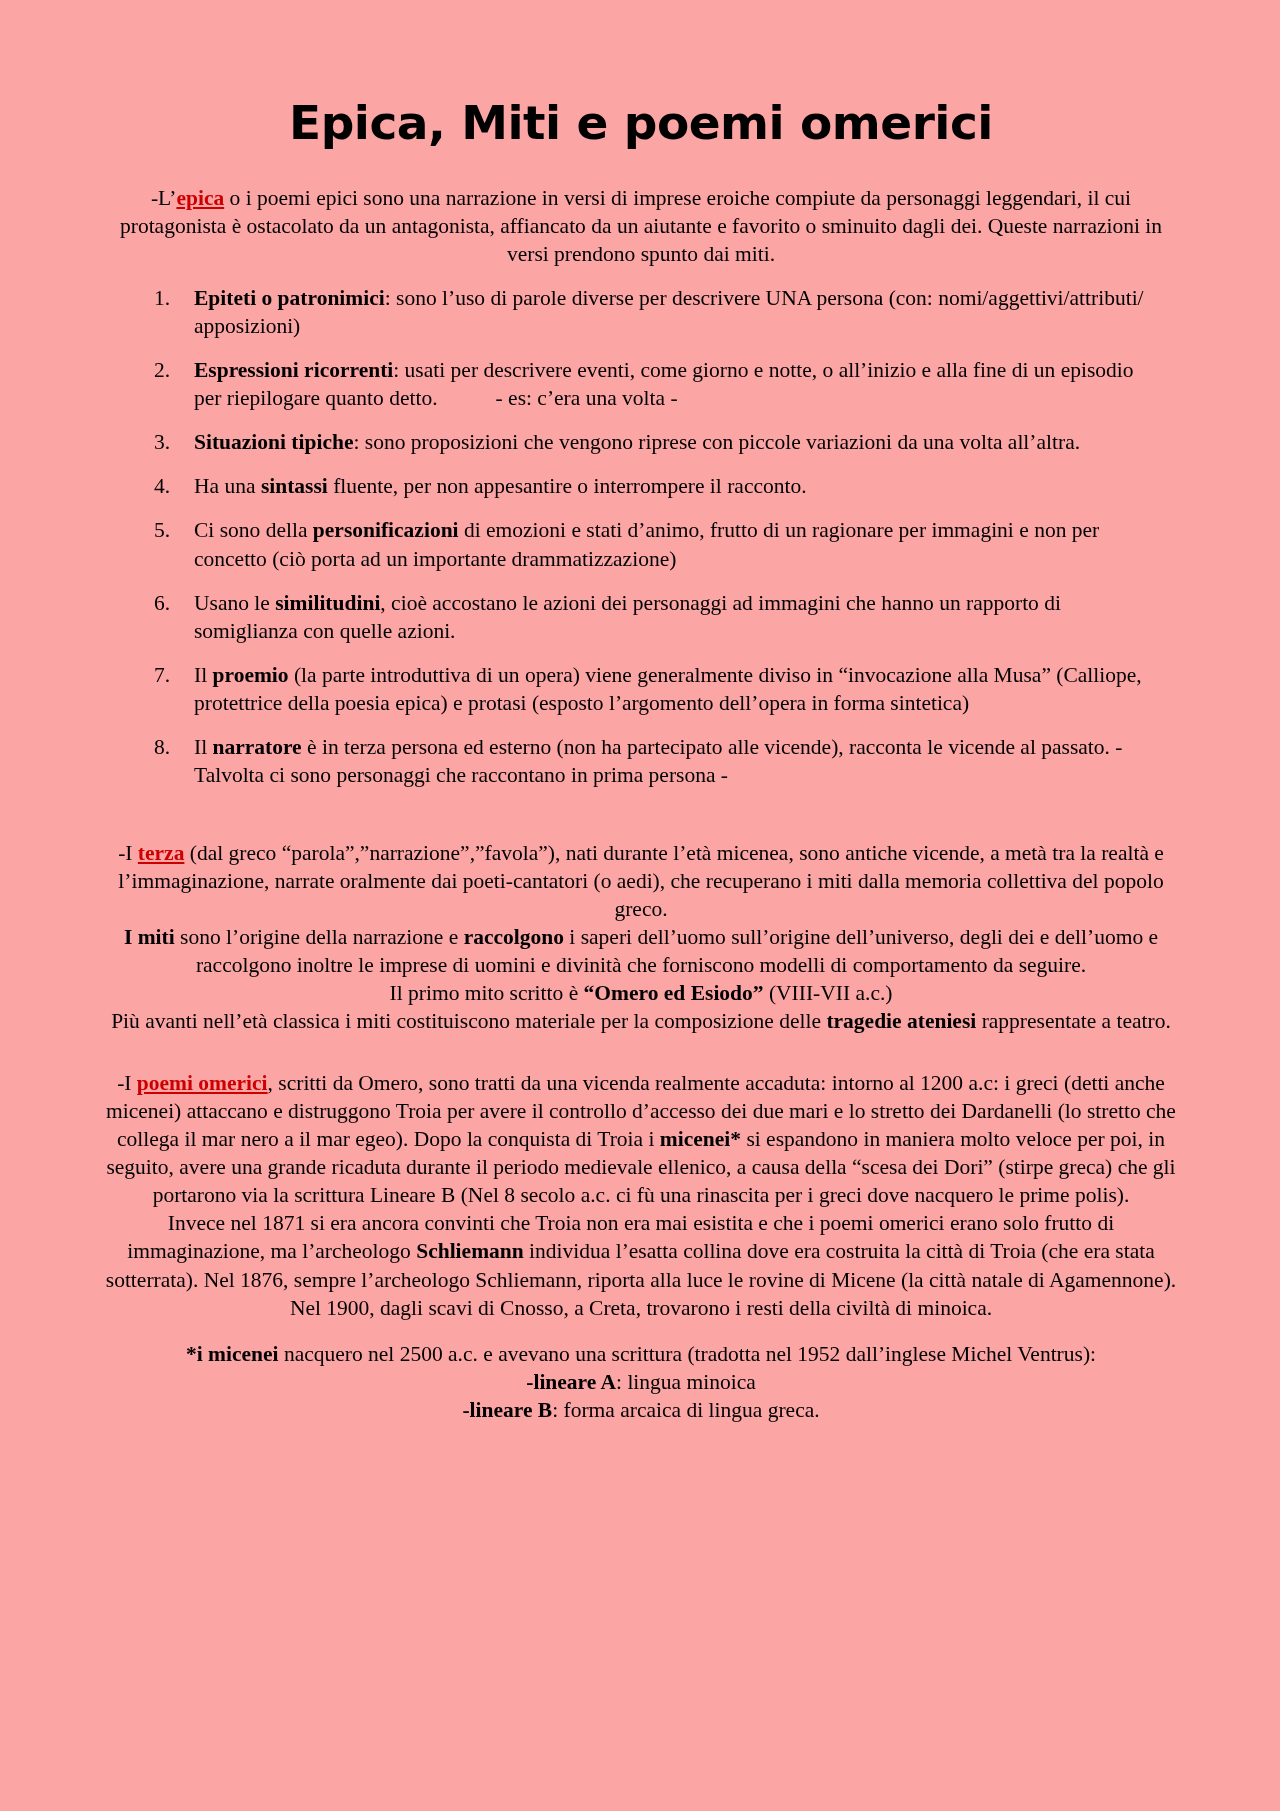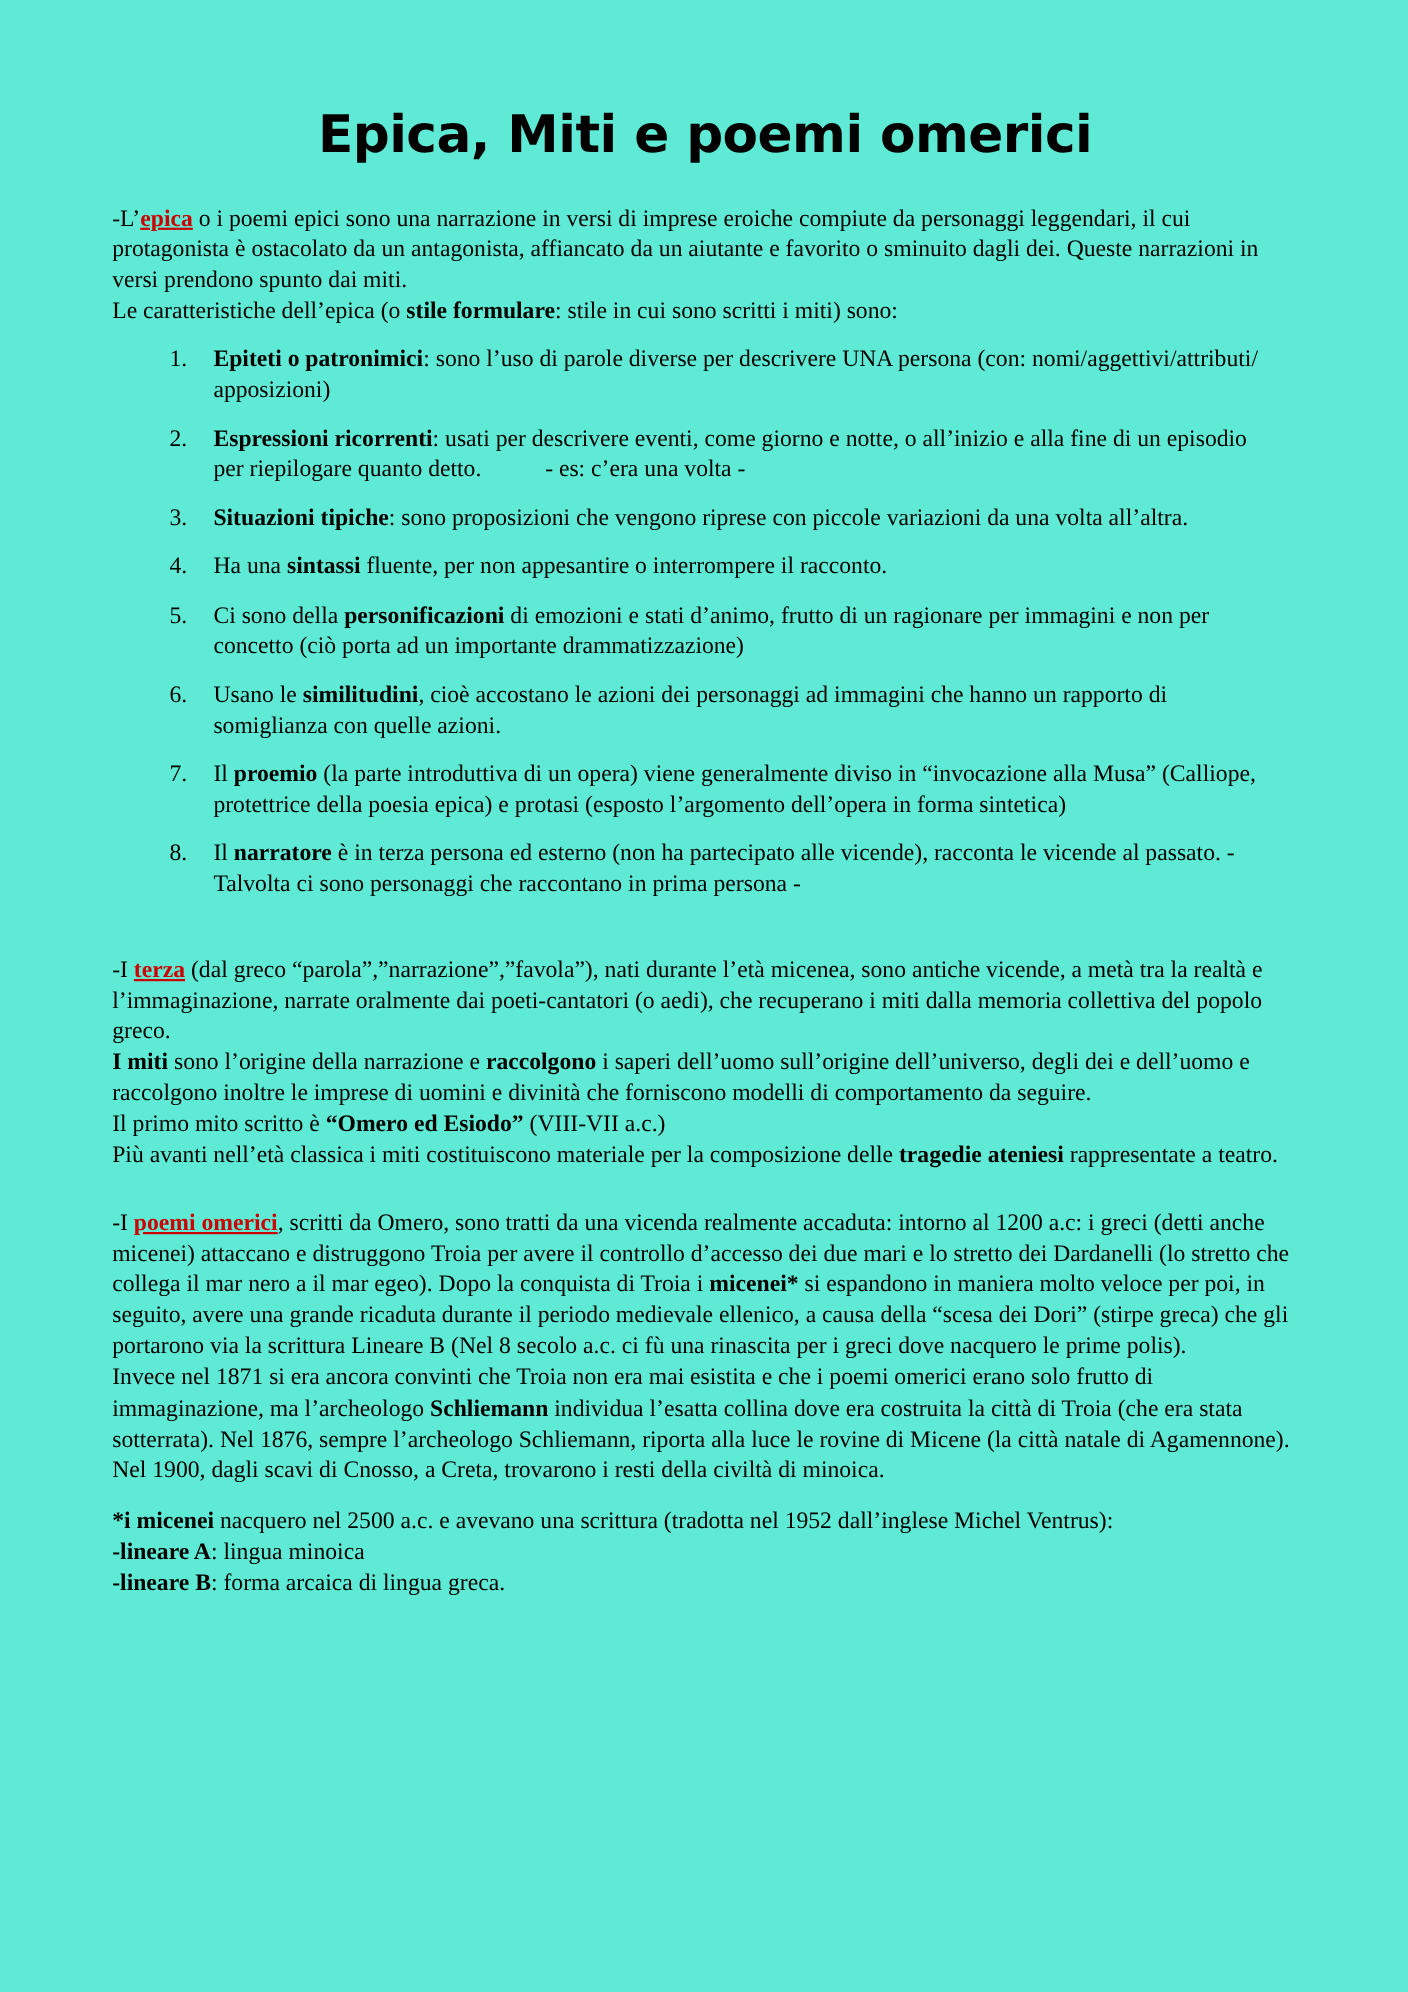--- a/index.html
+++ b/index.html
@@ -11,38 +11,38 @@
     width: 1280px;
     min-height: 1811px;
     font-family: "Liberation Serif", "DejaVu Serif", serif;
     color: #000000;
   }
   .page {
     width: 1280px;
     min-height: 1811px;
     box-sizing: border-box;
     padding: 96px 100px 60px 102px;
-    background: #5eead4;
+    background: #fca5a5;
     position: relative;
   }
   .doc-title {
     font-family: "DejaVu Sans", "Liberation Sans", sans-serif;
     font-weight: bold;
     font-size: 47px;
     line-height: 1.15;
     text-align: center;
     letter-spacing: -0.5px;
     margin: 0 0 34px 0;
     color: #000000;
   }
   .para {
     font-size: 21.5px;
     line-height: 1.305;
     margin: 0;
-    text-align: left;
+    text-align: center;
     color: #000000;
   }
   ol.features {
     margin: 0;
     padding: 0 0 0 0;
     list-style: none;
     counter-reset: feat;
   }
   ol.features > li {
     counter-increment: feat;
@@ -73,21 +73,20 @@
 </style>
 </head>
 <body>
 
 <div class="page">
 
   <h1 class="doc-title">Epica, Miti e poemi omerici</h1>
 
   <p class="para"><span>-L’</span><span class="red">epica</span><span> o i poemi epici sono una narrazione in versi di imprese eroiche compiute da personaggi leggendari, il cui protagonista è ostacolato da un antagonista, affiancato da un aiutante e favorito o sminuito dagli dei. Queste narrazioni in versi prendono spunto dai miti.</span></p>
 
-  <p class="para"><span>Le caratteristiche dell’epica (o </span><b>stile formulare</b><span>: stile in cui sono scritti i miti) sono:</span></p>
 
   <ol class="features">
     <li><b>Epiteti o patronimici</b><span>: sono l’uso di parole diverse per descrivere UNA persona (con: nomi/aggettivi/attributi/ apposizioni)</span></li>
     <li><b>Espressioni ricorrenti</b><span>: usati per descrivere eventi, come giorno e notte, o all’inizio e alla fine di un episodio per riepilogare quanto detto.</span><span class="gap-wide"></span><span>- es: c’era una volta -</span></li>
     <li><b>Situazioni tipiche</b><span>: sono proposizioni che vengono riprese con piccole variazioni da una volta all’altra.</span></li>
     <li><span>Ha una </span><b>sintassi</b><span> fluente, per non appesantire o interrompere il racconto.</span></li>
     <li><span>Ci sono della </span><b>personificazioni</b><span> di emozioni e stati d’animo, frutto di un ragionare per immagini e non per concetto (ciò porta ad un importante drammatizzazione)</span></li>
     <li><span>Usano le </span><b>similitudini</b><span>, cioè accostano le azioni dei personaggi ad immagini che hanno un rapporto di somiglianza con quelle azioni.</span></li>
     <li><span>Il </span><b>proemio</b><span> (la parte introduttiva di un opera) viene generalmente diviso in “</span><span class="uline">invocazione alla Musa</span><span>” (Calliope, protettrice della poesia epica) e </span><span class="uline">protasi</span><span> (esposto l’argomento dell’opera in forma sintetica)</span></li>
     <li><span>Il </span><b>narratore</b><span> è in terza persona ed esterno (non ha partecipato alle vicende), racconta le vicende al passato. - Talvolta ci sono personaggi che raccontano in prima persona -</span></li>

